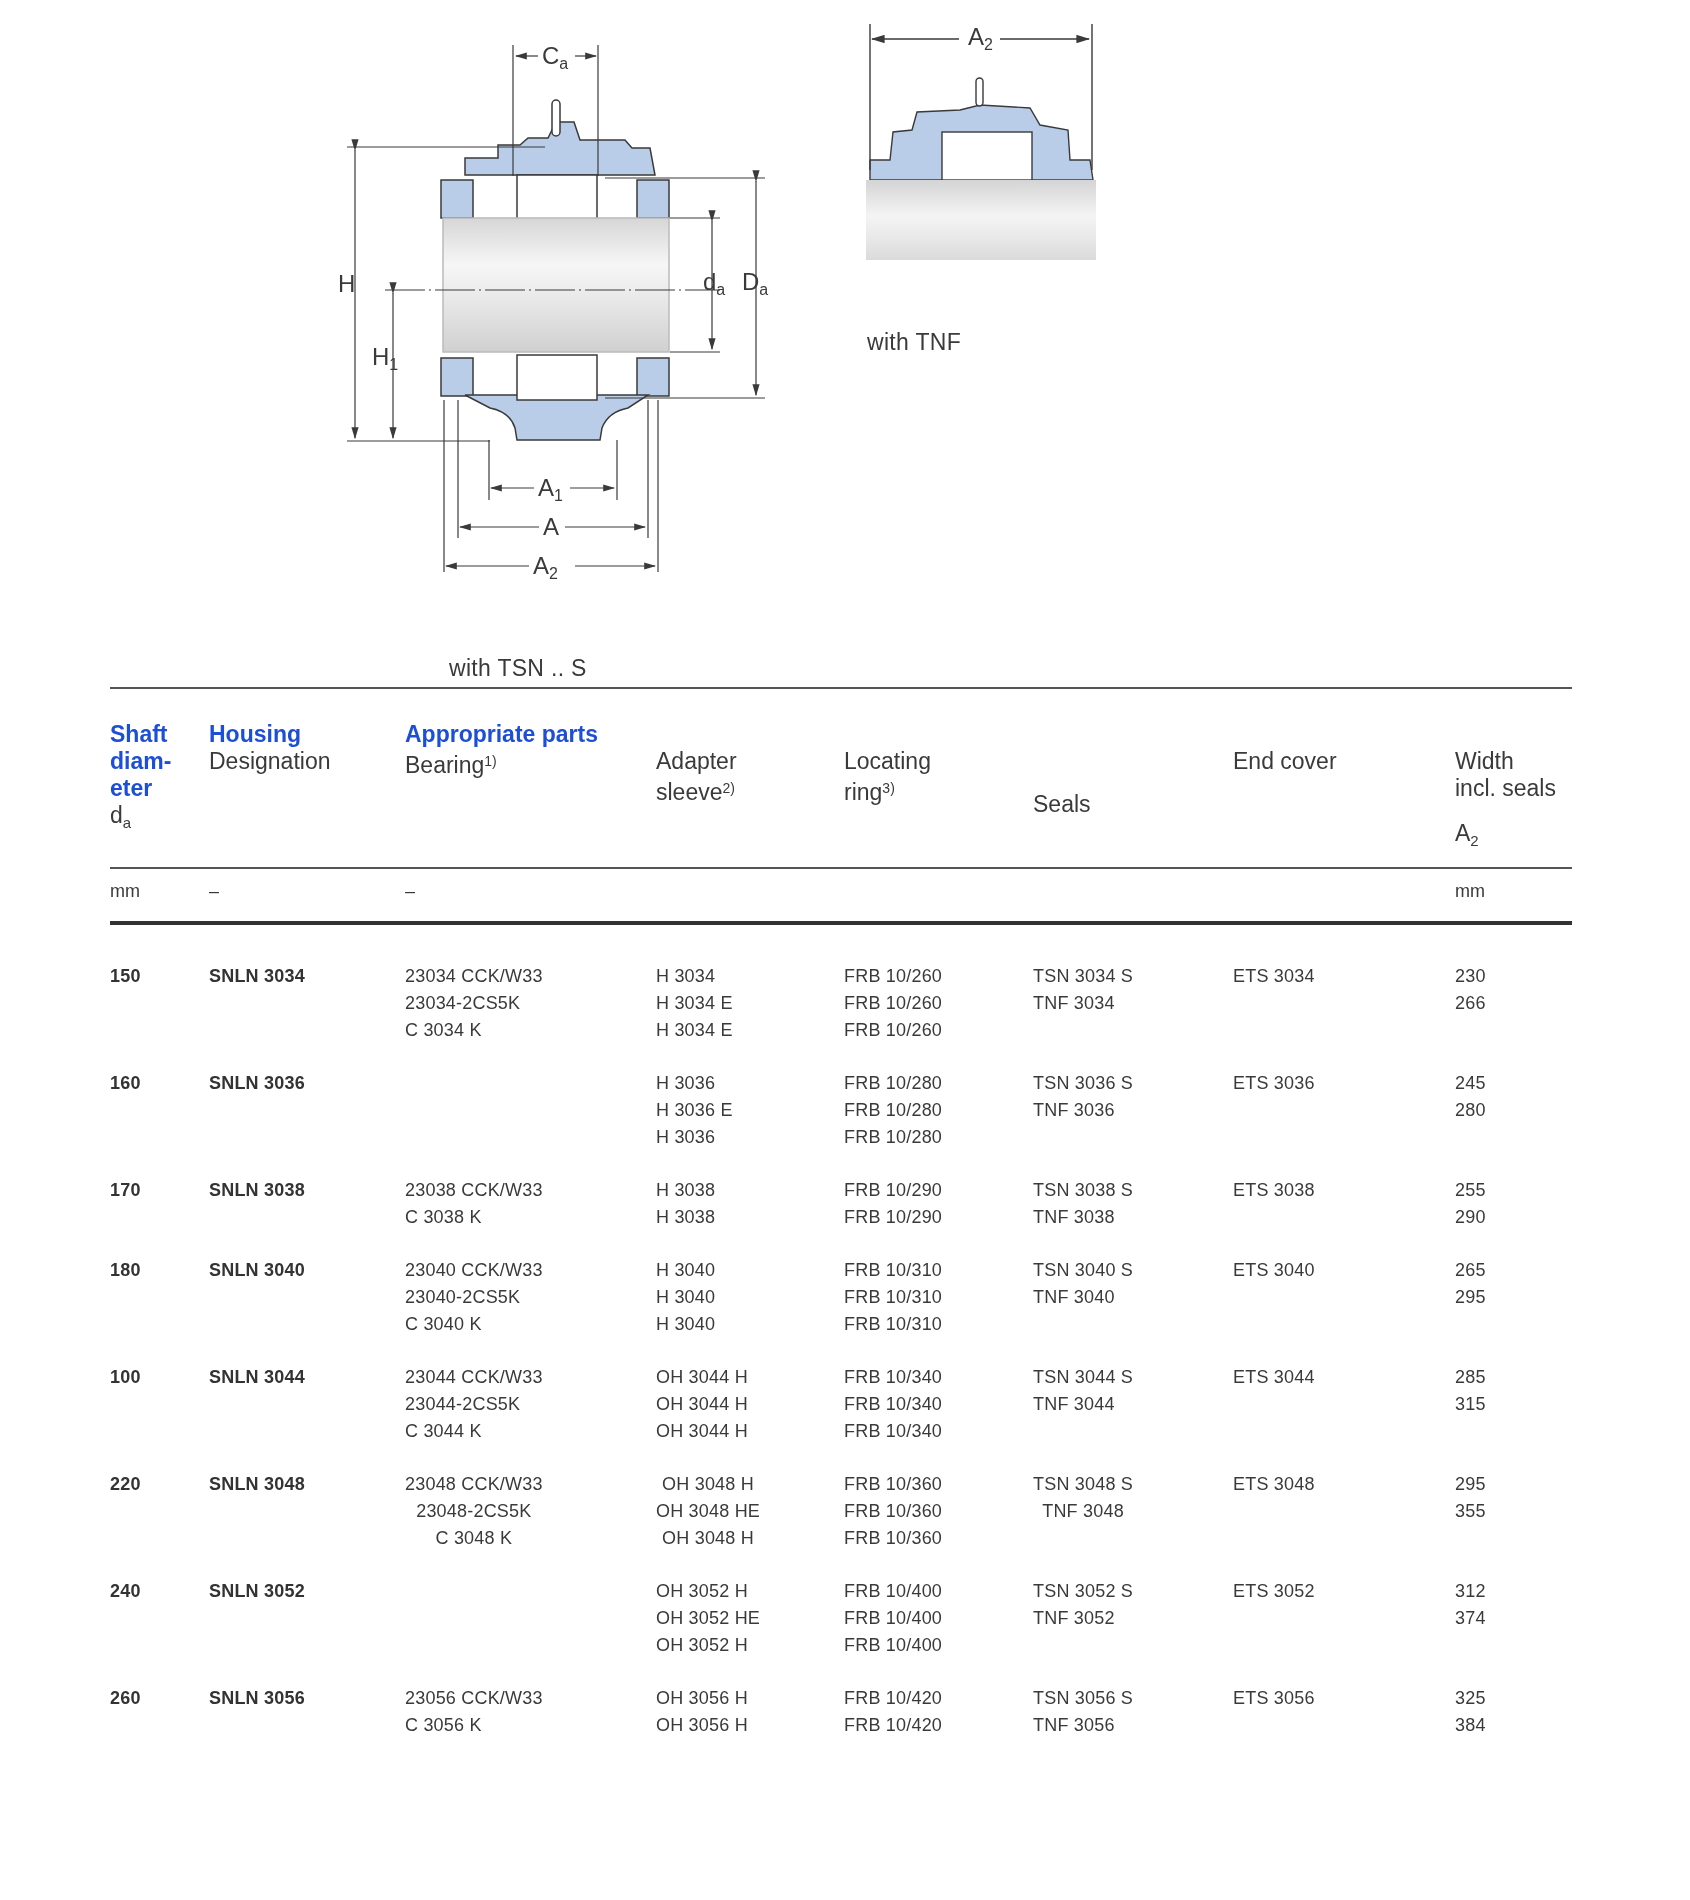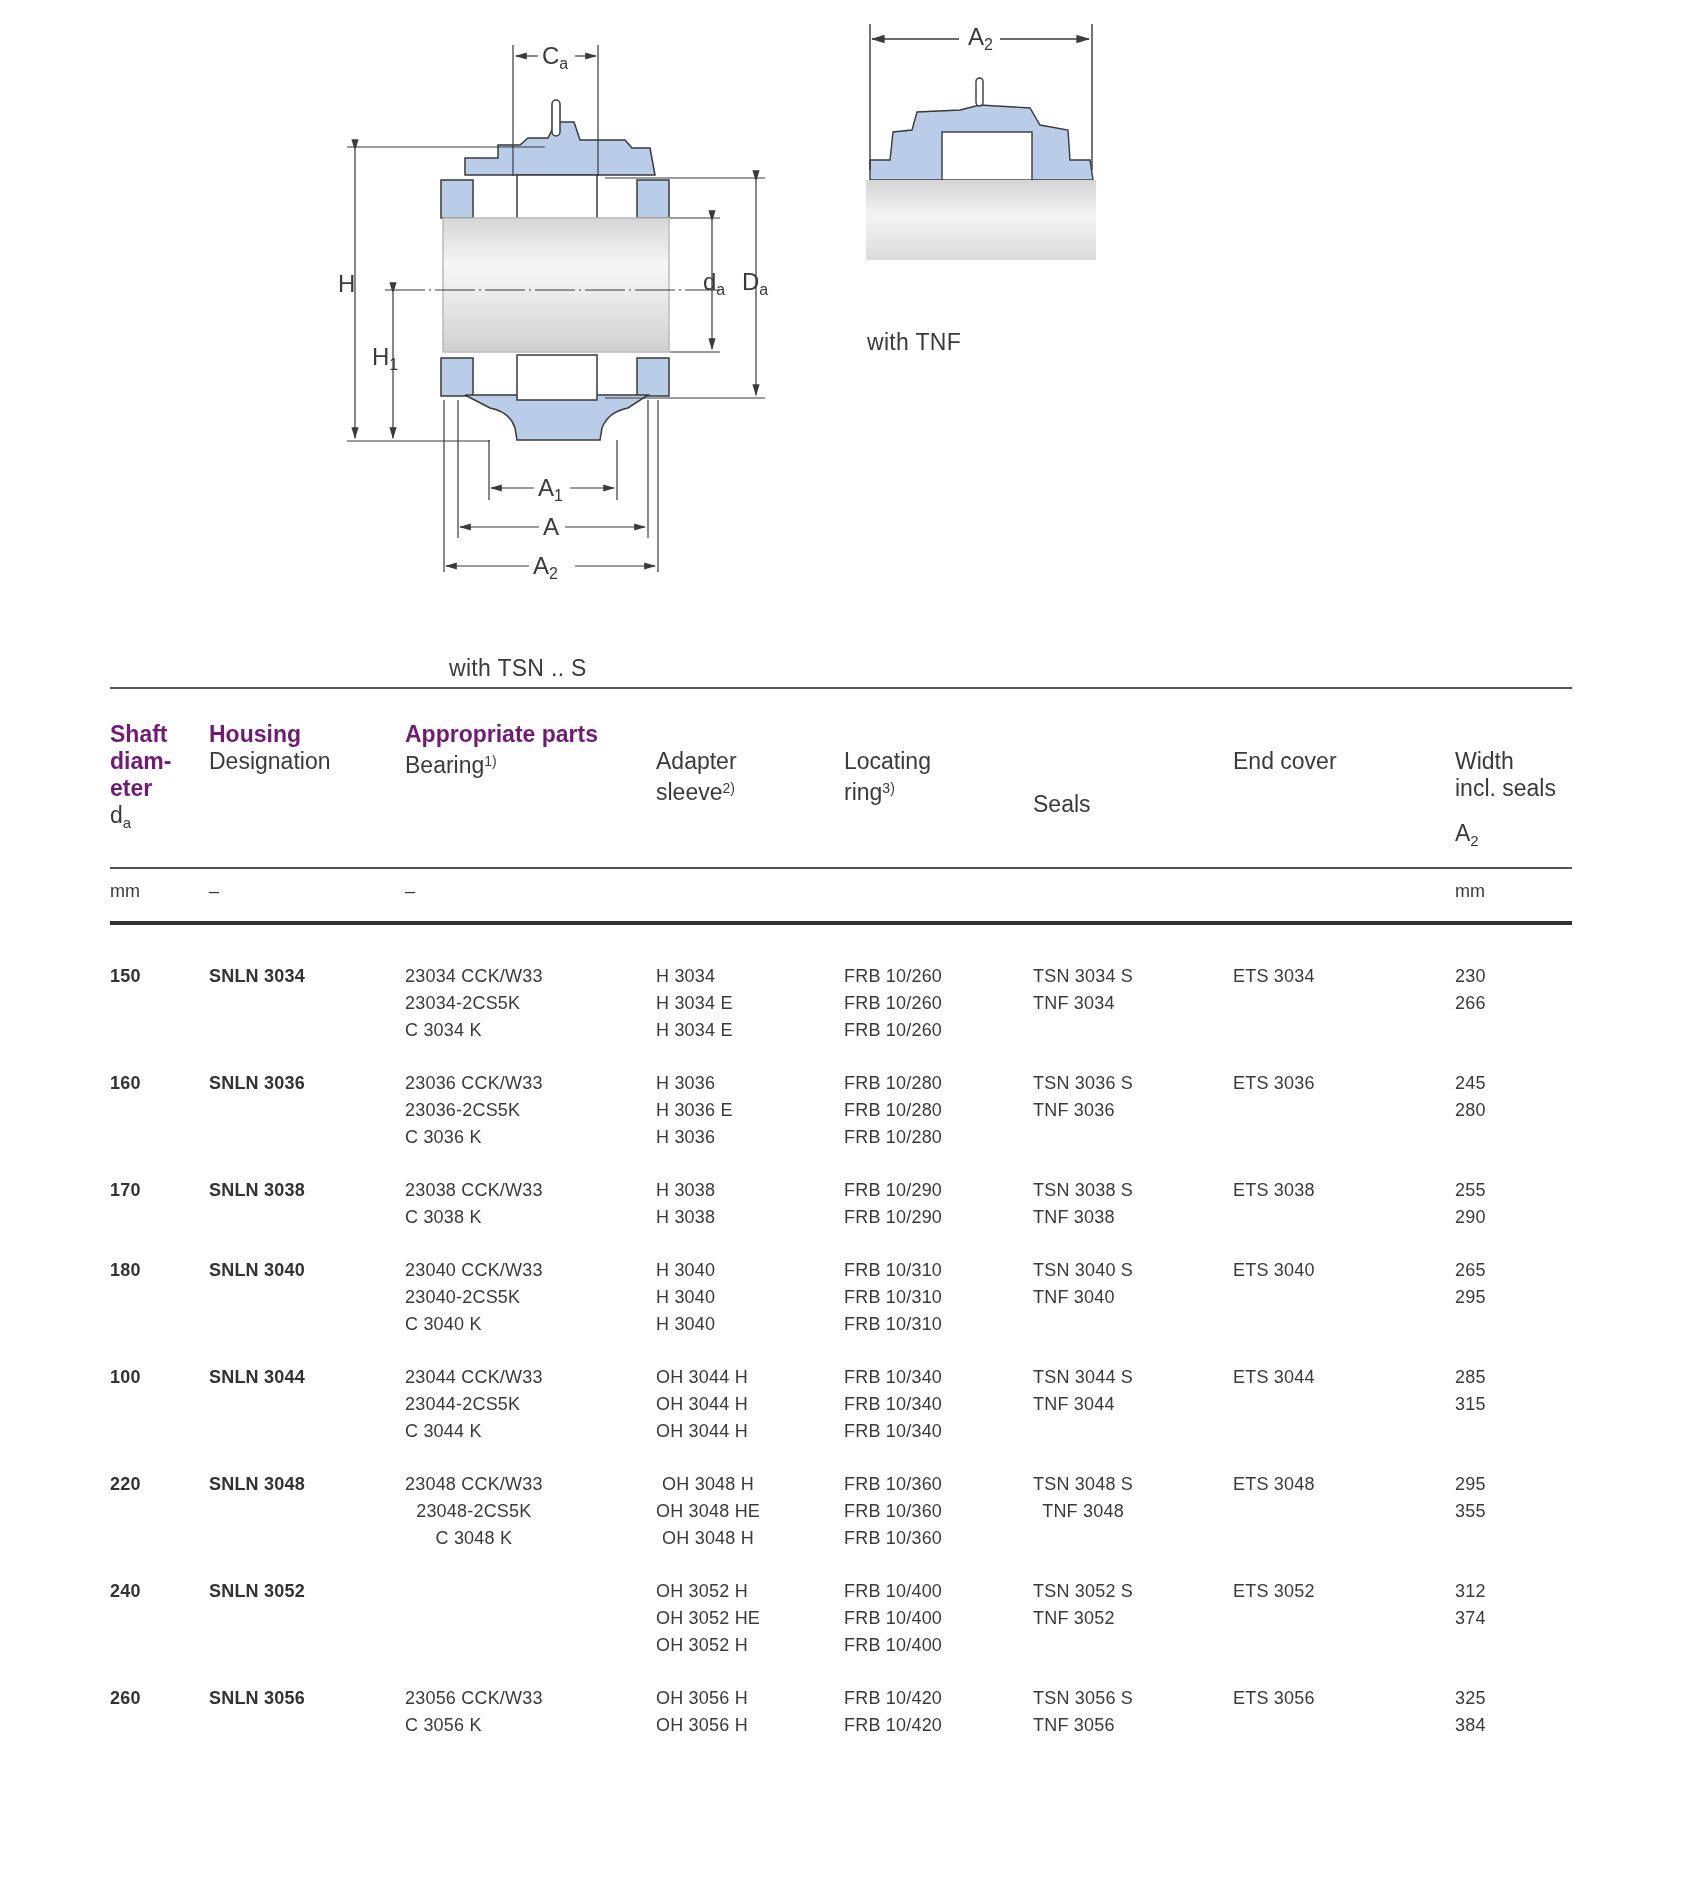--- a/index.html
+++ b/index.html
@@ -12,21 +12,21 @@
   .caption {
     position: absolute; font-size: 23px; color: #3a3a3a; letter-spacing: 0.3px; margin-top: 31px;
   }
   .table {
     position: absolute; left: 110px; top: 687px; width: 1462px;
   }
   .rule-thin { height: 2px; background: #555; }
   .rule-thick { height: 4px; background: #333; }
   .hdr { position: relative; height: 178px; font-size: 23px; line-height: 27px; }
   .hdr .col { position: absolute; top: 32px; }
-  .hdr b { font-weight: bold; color: #701a75; }
+  .hdr b { font-weight: bold; color: #1d4ed8; }
   .units { position: relative; height: 52px; font-size: 18px; }
   .units .col { position: absolute; top: 12px; }
   sup { font-size: 14px; vertical-align: 7px; }
   sub { font-size: 15px; vertical-align: -5px; }
   .body { position: relative; padding-top: 38px; }
   .group { position: relative; font-size: 18px; line-height: 27px; letter-spacing: 0.2px; }
   .group .col { position: absolute; top: 0; white-space: pre; }
   .group .bold { font-weight: bold; color: #333; }
   .c0 { left: 0px; } .c1 { left: 99px; } .c2 { left: 295px; } .c3 { left: 546px; }
   .c4 { left: 734px; } .c5 { left: 923px; } .c6 { left: 1123px; } .c7 { left: 1345px; }
@@ -188,21 +188,20 @@
     <div class="col c2"><span class="line">23034 CCK/W33</span><span class="line">23034-2CS5K</span><span class="line">C 3034 K</span></div>
     <div class="col c3"><span class="line">H 3034</span><span class="line">H 3034 E</span><span class="line">H 3034 E</span></div>
     <div class="col c4"><span class="line">FRB 10/260</span><span class="line">FRB 10/260</span><span class="line">FRB 10/260</span></div>
     <div class="col c5"><span class="line">TSN 3034 S</span><span class="line">TNF 3034</span></div>
     <div class="col c6"><span class="line">ETS 3034</span></div>
     <div class="col c7"><span class="line">230</span><span class="line">266</span></div>
   </div>
       <div class="group" style="height: 107px;">
     <div class="col c0 bold"><span class="line">160</span></div>
     <div class="col c1 bold"><span class="line">SNLN 3036</span></div>
-    <div class="col c2"><span class="line">23036 CCK/W33</span><span class="line">23036-2CS5K</span><span class="line">C 3036 K</span></div>
     <div class="col c3"><span class="line">H 3036</span><span class="line">H 3036 E</span><span class="line">H 3036</span></div>
     <div class="col c4"><span class="line">FRB 10/280</span><span class="line">FRB 10/280</span><span class="line">FRB 10/280</span></div>
     <div class="col c5"><span class="line">TSN 3036 S</span><span class="line">TNF 3036</span></div>
     <div class="col c6"><span class="line">ETS 3036</span></div>
     <div class="col c7"><span class="line">245</span><span class="line">280</span></div>
   </div>
       <div class="group" style="height: 80px;">
     <div class="col c0 bold"><span class="line">170</span></div>
     <div class="col c1 bold"><span class="line">SNLN 3038</span></div>
     <div class="col c2"><span class="line">23038 CCK/W33</span><span class="line">C 3038 K</span></div>

